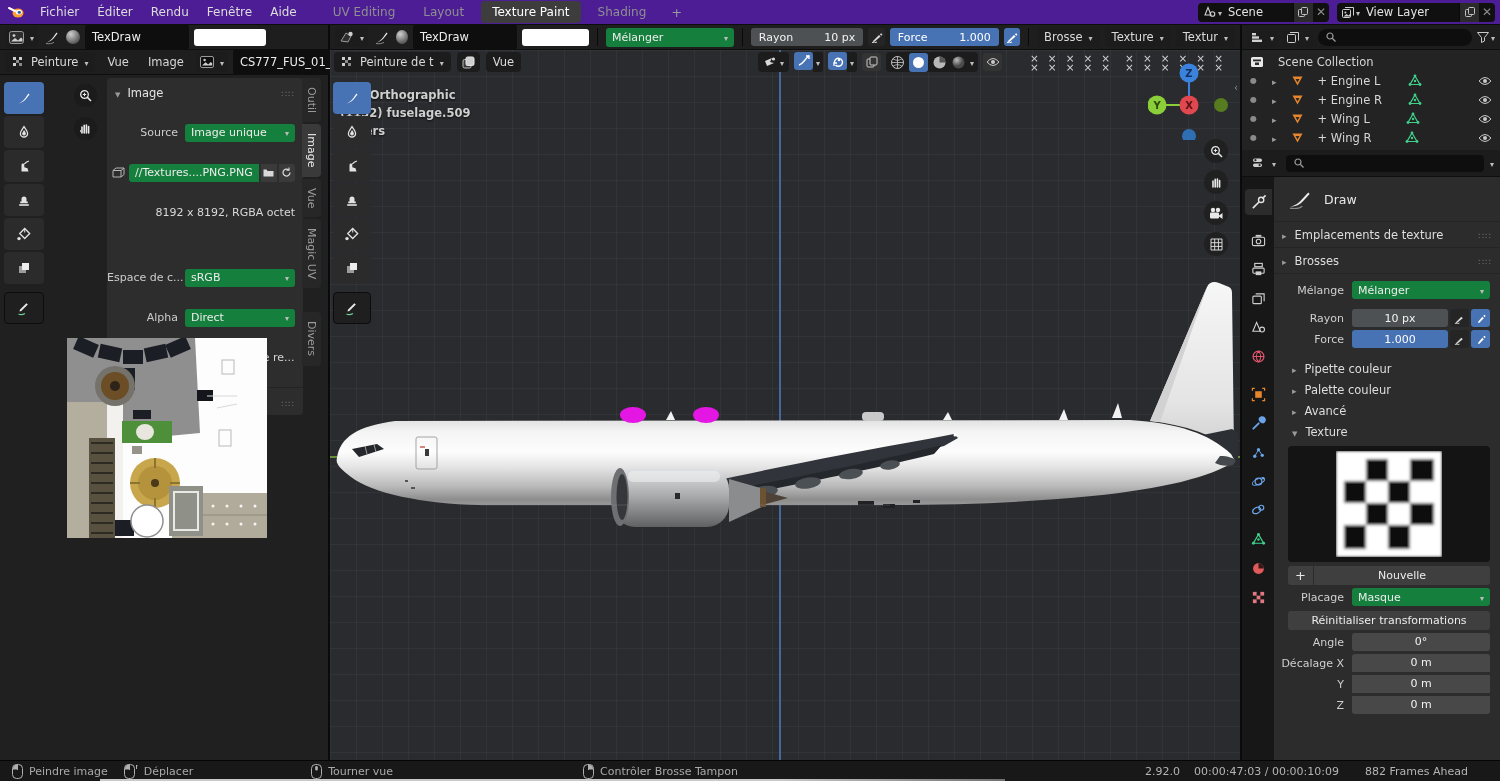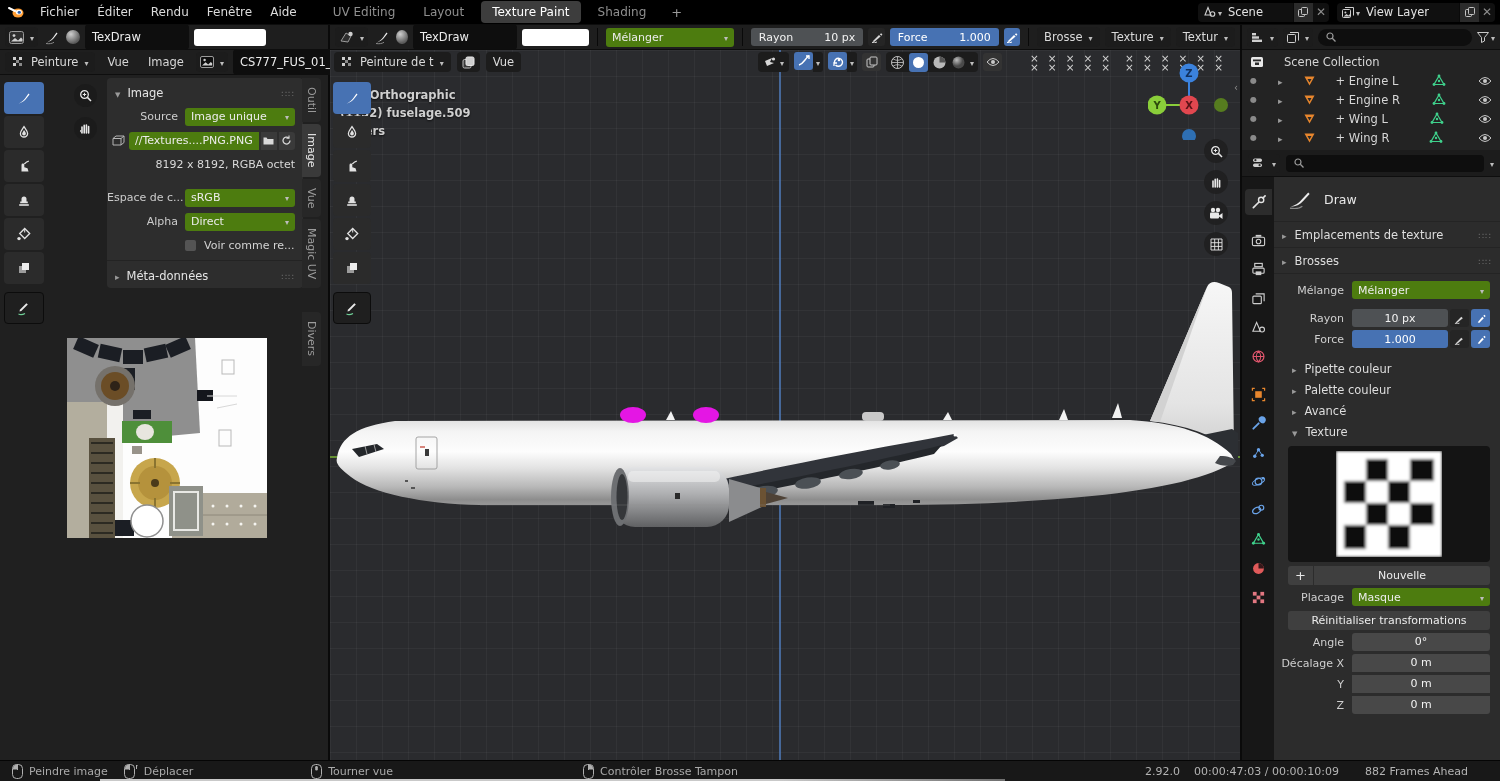--- a/index.html
+++ b/index.html
@@ -1,20 +1,20 @@
 <!DOCTYPE html>
 <html><head>
 <meta charset="utf-8">
 <style>
 *{box-sizing:border-box;margin:0;padding:0}
 body{margin:0;background:#000;font-family:"DejaVu Sans",sans-serif}
 .app{position:relative;width:1500px;height:781px;background:#1a1a1a;overflow:hidden;color:#d1d1d1;font-size:12px}
 svg{display:block}
 
-.topbar{position:absolute;left:0;top:0;right:0;height:25px;background:#000000;border-bottom:1px solid #0d0d0d;display:flex;align-items:center;z-index:30}
+.topbar{position:absolute;left:0;top:0;right:0;height:25px;background:#4c1d95;border-bottom:1px solid #0d0d0d;display:flex;align-items:center;z-index:30}
 .blogo{margin:0 6px 0 8px}
 .menu-item{padding:2px 9px;color:#dcdcdc}
 .ws-tabs{display:flex;align-items:center;margin-left:16px;gap:6px}
 .ws-tab{padding:4px 11px;color:#8f8f8f;border-radius:4px}
 .ws-tab.active{background:#3d3d3d;color:#fff}
 .ws-add{color:#9a9a9a;padding:0 8px;font-size:13px}
 .topbar-right{margin-left:auto;display:flex;gap:8px;padding-right:5px}
 .id-selector{display:flex;align-items:center;background:#101010;border-radius:4px;height:19px}
 .id-selector .idlbl{padding:0 30px 0 6px;color:#e3e3e3;font-size:11.5px}
 .id-btn{width:20px;height:19px;display:flex;align-items:center;justify-content:center;background:#2b2b2b;border-left:1px solid #0a0a0a}
@@ -40,24 +40,24 @@
 .img-editor{position:absolute;left:0;top:25px;width:330px;bottom:21px;background:#1f1f1f;border-right:2px solid #0a0a0a}
 .ie-body{position:absolute;left:0;top:50px;right:0;bottom:0;background:#202020;overflow:hidden}
 .toolcol{position:absolute;left:4px;top:7px;display:flex;flex-direction:column;gap:2px}
 .toolbtn{width:40px;height:32px;border-radius:4px;background:#2b2b2b;display:flex;align-items:center;justify-content:center}
 .toolbtn.sel{background:#4772b3}
 .toolbtn.annot{margin-top:6px;background:#1f1f1f;border:1px solid #0c0c0c}
 .floatbtn{position:absolute;width:23px;height:23px;border-radius:50%;background:rgba(27,27,27,.92);display:flex;align-items:center;justify-content:center}
 .ie-panel{position:absolute;left:107px;top:3px;width:196px;background:#2d2d2d;border-radius:4px;padding:4px 0 2px 0}
 .phead{display:flex;align-items:center;height:21px;padding:0 8px;color:#e4e4e4;font-size:11.5px;gap:7px}
 .phead .grip{margin-left:auto}
-.prow{display:flex;align-items:center;height:21px;padding:0 8px 0 0;margin:3px 0}
+.prow{display:flex;align-items:center;height:21px;padding:0 8px 0 0;margin:19px 0}
 .plabel{width:78px;text-align:right;padding-right:7px;color:#cccccc;font-size:11px;white-space:nowrap}
 .pwidget{flex:1;display:flex;align-items:center;gap:2px;min-width:0}
-.drop{flex:1;background:#4d7c0f;border-radius:3px;height:18px;display:flex;align-items:center;padding:0 6px;font-size:11px;color:#ececec}
+.drop{flex:1;background:#15803d;border-radius:3px;height:18px;display:flex;align-items:center;padding:0 6px;font-size:11px;color:#ececec}
 .drop .chev{margin-left:auto}
 .cbox{width:11px;height:11px;background:#545454;border-radius:2px;margin-right:6px}
 .sep{height:1px;background:#232323;margin:4px 0}
 .vtabs{position:absolute;right:7px;top:3px;display:flex;flex-direction:column;gap:2px}
 .vtab{writing-mode:vertical-rl;padding:9px 3px;background:#272727;color:#9c9c9c;font-size:11px;border-radius:0 4px 4px 0}
 .vtab.active{background:#3a3a3a;color:#e8e8e8}
 .texthumb{position:absolute;left:67px;top:263px;width:200px;height:200px}
 
 .vp{position:absolute;left:330px;top:25px;width:910px;bottom:21px}
 .vp-hdr{position:absolute;left:0;top:0;right:0;height:25px;background:#1e1e1e;border-bottom:1px solid #0d0d0d;display:flex;align-items:center;padding:0 5px;gap:5px;overflow:hidden;z-index:5}
@@ -70,21 +70,21 @@
 .navbtns{position:absolute;left:874px;display:flex;flex-direction:column;gap:7px}
 .navbtn{width:24px;height:24px;border-radius:50%;background:rgba(30,30,30,.85);display:flex;align-items:center;justify-content:center}
 .collapse{position:absolute;right:2px;top:32px;color:#8f8f8f;font-size:10px}
 .vpicons{position:absolute;left:428px;top:2px;display:flex;align-items:center;gap:5px}
 .xxrow{position:absolute;left:700px;top:4px;display:flex;gap:9px}
 .xx{display:flex;flex-direction:column;line-height:9px;font-size:10.5px;color:#d2d2d2;text-align:center}
 
 .rightcol{position:absolute;left:1240px;top:25px;width:260px;bottom:21px;background:#232323;border-left:2px solid #0a0a0a}
 .out-hdr{height:25px;background:#1d1d1d;border-bottom:1px solid #0e0e0e;display:flex;align-items:center;padding:0 5px;gap:5px}
 .search{flex:1;background:#0e0e0e;border-radius:10px;height:17px;display:flex;align-items:center;padding:0 8px;gap:6px}
-.orow{display:flex;align-items:center;height:19px;padding:0 8px 0 8px;gap:20px;font-size:11.5px;color:#d6d6d6}
+.orow{display:flex;align-items:center;height:19px;padding:0 8px 0 8px;gap:14px;font-size:11.5px;color:#d6d6d6}
 .orow .dot{color:#8a8a8a;font-size:8px;width:8px}
 .orow .eye{margin-left:auto}
 .props{position:absolute;left:0;top:125px;right:0;bottom:0;background:#2c2c2c}
 .phdr{height:27px;background:#1c1c1c;display:flex;align-items:center;padding:0 6px;gap:6px;border-bottom:1px solid #0e0e0e}
 .ptabs{position:absolute;left:0;top:27px;bottom:0;width:32px;background:#171717;display:flex;flex-direction:column;align-items:center;padding-top:12px}
 .ptab{width:27px;height:26px;border-radius:4px 0 0 4px;display:flex;align-items:center;justify-content:center;margin-bottom:3px}
 .ptab.active{background:#2c2c2c}
 .ptab.gap{margin-top:9px}
 .pcontent{position:absolute;left:32px;top:27px;right:0;bottom:0;background:#2c2c2c;overflow:hidden;padding-top:6px}
 .toolrow{display:flex;align-items:center;gap:12px;padding:6px 12px 10px 14px;color:#e8e8e8;font-size:12.5px}

